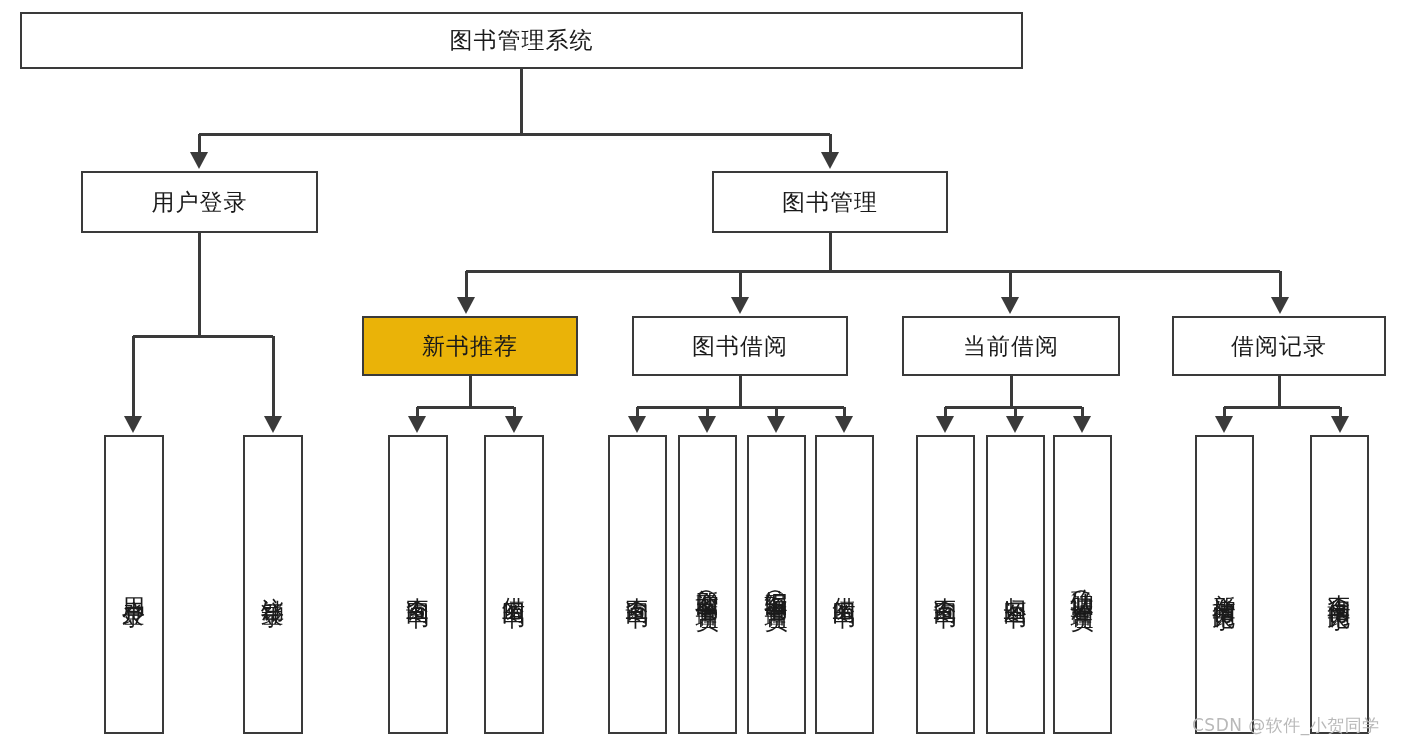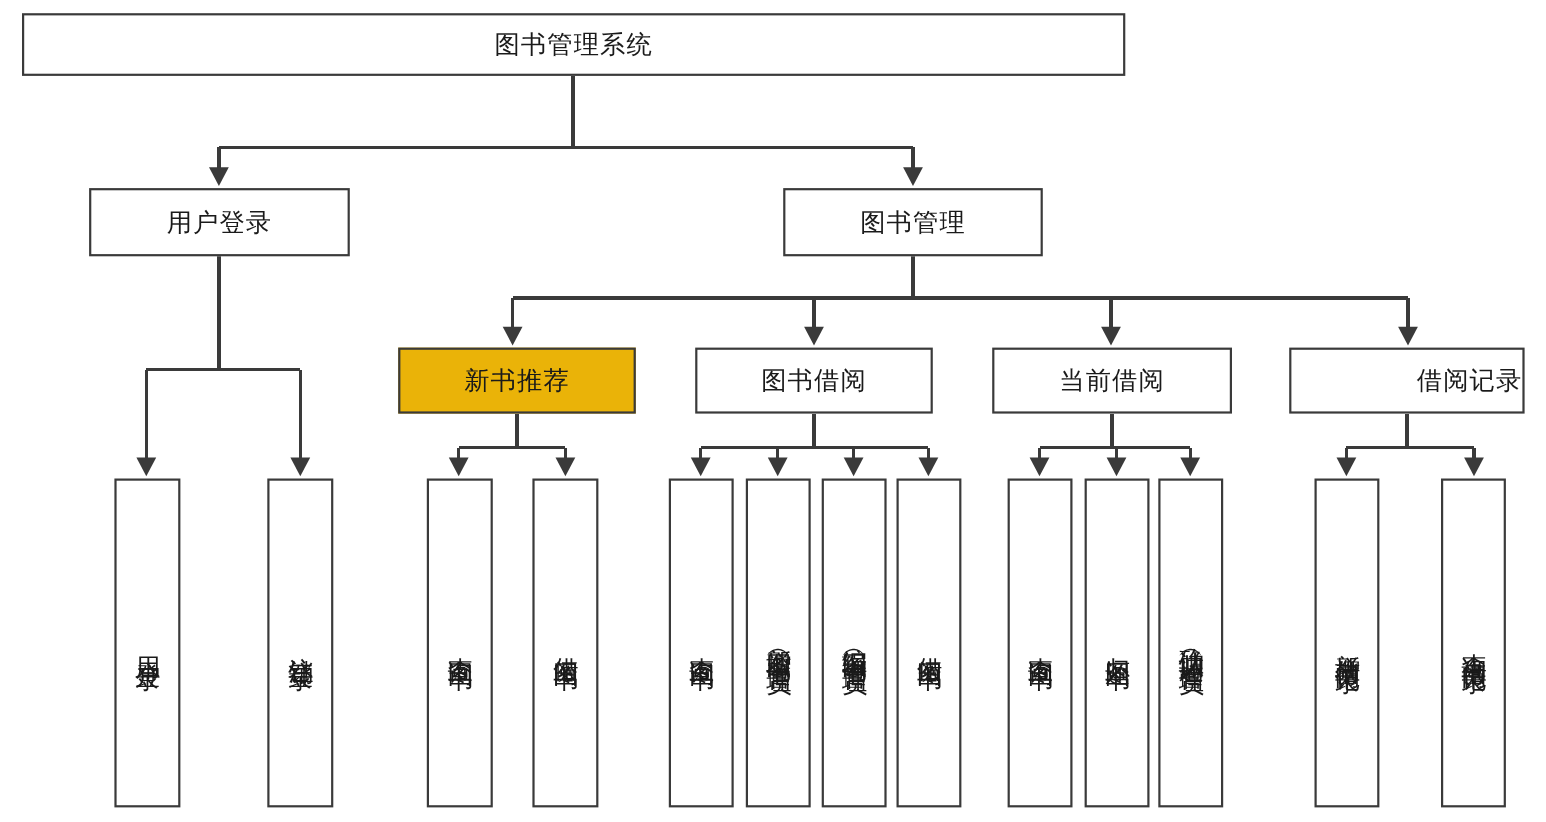--- a/index.html
+++ b/index.html
@@ -133,21 +133,21 @@
       </div>
       <div class="node h" style="left: 362px; top: 316px; width: 216px; height: 60px; border-color: rgb(58, 58, 58); background: #eab308; color: rgb(26, 26, 26);">
         <span class="htext">新书推荐</span>
       </div>
       <div class="node h" style="left: 632px; top: 316px; width: 216px; height: 60px; border-color: rgb(58, 58, 58); background: rgb(255, 255, 255); color: rgb(26, 26, 26);">
         <span class="htext">图书借阅</span>
       </div>
       <div class="node h" style="left: 902px; top: 316px; width: 218px; height: 60px; border-color: rgb(58, 58, 58); background: rgb(255, 255, 255); color: rgb(26, 26, 26);">
         <span class="htext">当前借阅</span>
       </div>
-      <div class="node h" style="left: 1172px; top: 316px; width: 214px; height: 60px; border-color: rgb(58, 58, 58); background: rgb(255, 255, 255); color: rgb(26, 26, 26); justify-content: flex-end;">
+      <div class="node h" style="left: 1172px; top: 316px; width: 214px; height: 60px; border-color: rgb(58, 58, 58); background: rgb(255, 255, 255); color: rgb(26, 26, 26);">
         <span class="htext">借阅记录</span>
       </div>
       <div class="node v" style="left: 104px; top: 435px; width: 60px; height: 299px; border-color: rgb(58, 58, 58); background: rgb(255, 255, 255); color: rgb(26, 26, 26);">
         <span class="vtext">用户登录</span>
       </div>
       <div class="node v" style="left: 243px; top: 435px; width: 60px; height: 299px; border-color: rgb(58, 58, 58); background: rgb(255, 255, 255); color: rgb(26, 26, 26);">
         <span class="vtext">注销登录</span>
       </div>
       <div class="node v" style="left: 388px; top: 435px; width: 60px; height: 299px; border-color: rgb(58, 58, 58); background: rgb(255, 255, 255); color: rgb(26, 26, 26);">
         <span class="vtext">查询图书</span>
@@ -176,13 +176,14 @@
       <div class="node v" style="left: 1053px; top: 435px; width: 59px; height: 299px; border-color: rgb(58, 58, 58); background: rgb(255, 255, 255); color: rgb(26, 26, 26);">
         <span class="vtext">确认归还（管理员）</span>
       </div>
       <div class="node v" style="left: 1195px; top: 435px; width: 59px; height: 299px; border-color: rgb(58, 58, 58); background: rgb(255, 255, 255); color: rgb(26, 26, 26);">
         <span class="vtext">新增借阅记录</span>
       </div>
       <div class="node v" style="left: 1310px; top: 435px; width: 59px; height: 299px; border-color: rgb(58, 58, 58); background: rgb(255, 255, 255); color: rgb(26, 26, 26);">
         <span class="vtext">查询借阅记录</span>
       </div>
     </div>
+  <div class="watermark" style="left: 1192px; top: 714px; color: rgb(185, 185, 185);">CSDN @软件_小贺同学</div>
 </div>
 
 </body></html>

